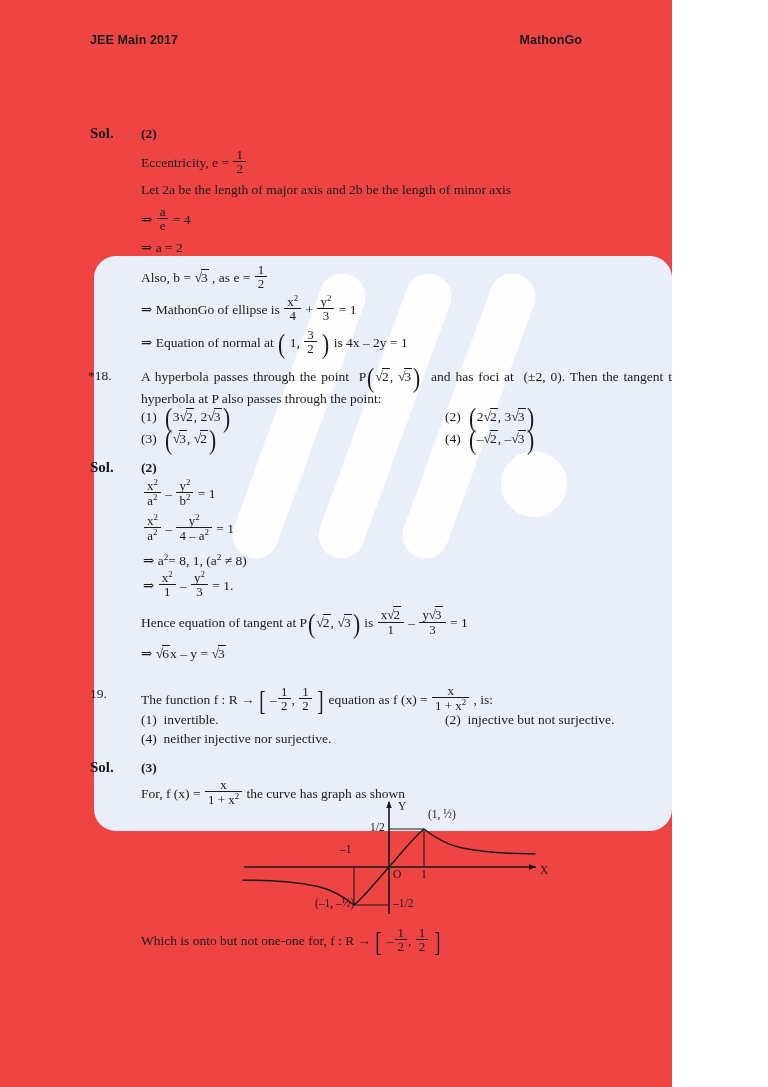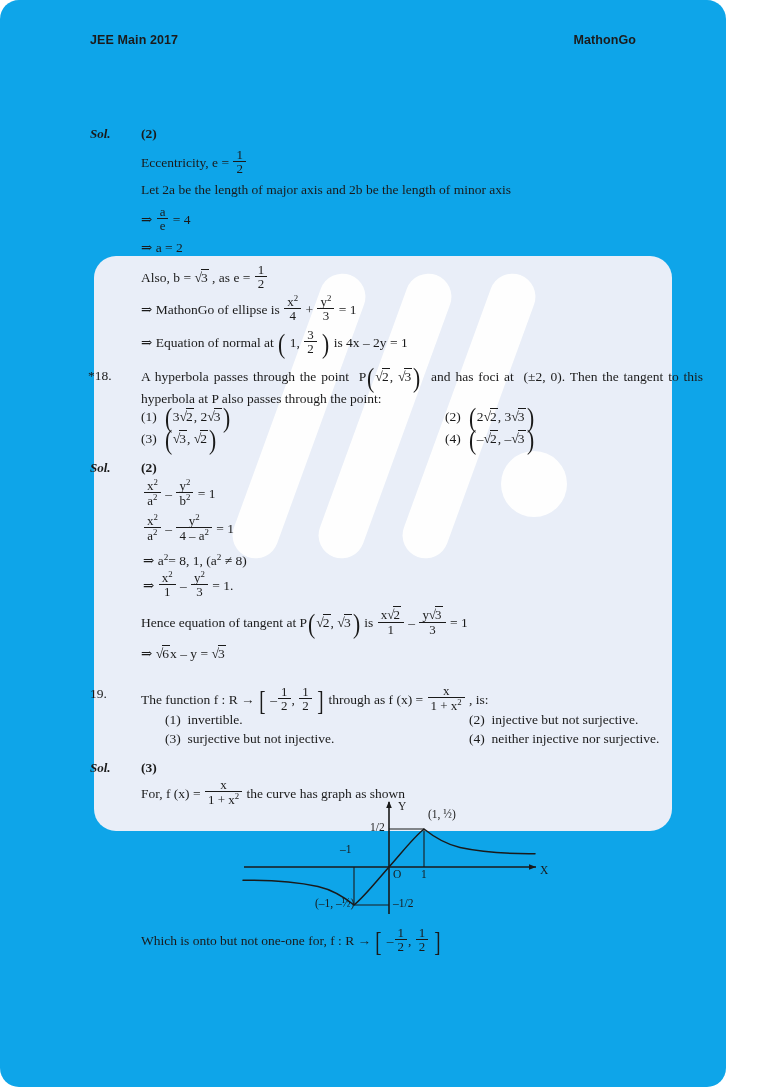--- a/index.html
+++ b/index.html
@@ -7,25 +7,24 @@
     margin: 0;
     padding: 0;
     background: #ffffff;
   }
   body {
     font-family: "Liberation Serif", "DejaVu Serif", serif;
     color: #1a1a1a;
   }
   #page {
     position: relative;
-    width: 726px;
+    width: 672px;
     height: 1087px;
-    background: #0ea5e9;
+    background: #ef4444;
     overflow: hidden;
-    border-radius: 19px;
   }
 
   
   .hdr {
     position: absolute;
     top: 33px;
     font-family: "Liberation Sans", "DejaVu Sans", sans-serif;
     font-weight: bold;
     font-size: 12.5px;
     color: #1b1b1b;
@@ -71,23 +70,22 @@
   #content {
     position: absolute;
     inset: 0;
     z-index: 2;
   }
 
   .blk { position: absolute; }
 
   .sol-label {
     font-family: "Liberation Serif", "DejaVu Serif", serif;
-    font-style: italic;
     font-weight: bold;
-    font-size: 13px;
+    font-size: 15px;
     margin-top: 26px;
   }
   .qnum {
     font-family: "Liberation Serif", "DejaVu Serif", serif;
     font-size: 13.5px;
   }
   .bold { font-weight: bold; }
   .line {
     font-size: 13.5px;
     line-height: 1.55;
@@ -306,38 +304,35 @@
 
     <div class="blk" style="left:90px; top:684px;">
       <span class="qnum">19.</span>
     </div>
     <div class="blk line" style="left:141px; top:684px;">
       <span>The function f : R →</span>
       <span class="tallb">[</span>
       <span>–</span><span class="frac"><span class="num">1</span><span class="den">2</span></span><span>,</span>
       <span class="frac"><span class="num">1</span><span class="den">2</span></span>
       <span class="tallb">]</span>
-      <span>through as f (x) =</span>
+      <span>equation as f (x) =</span>
       <span class="frac"><span class="num">x</span><span class="den"><span>1 + x</span><sup>2</sup></span></span>
       <span>, is:</span>
     </div>
 
-    <div class="opts" style="left:141px; top:712px; width:560px;margin-left:24px;">
+    <div class="opts" style="left:141px; top:712px; width:560px;">
       <div class="opt-row" style="margin-bottom:3px;">
         <div class="opt-a">
           <span>(1)</span>&nbsp;&nbsp;<span>invertible.</span>
         </div>
         <div>
           <span>(2)</span>&nbsp;&nbsp;<span>injective but not surjective.</span>
         </div>
       </div>
       <div class="opt-row">
-        <div class="opt-a">
-          <span>(3)</span>&nbsp;&nbsp;<span>surjective but not injective.</span>
-        </div>
         <div>
           <span>(4)</span>&nbsp;&nbsp;<span>neither injective nor surjective.</span>
         </div>
       </div>
     </div>
 
     <div class="blk" style="left:90px; top:758px;">
       <span class="sol-label">Sol.</span>
     </div>
     <div class="blk" style="left:141px; top:758px;">

